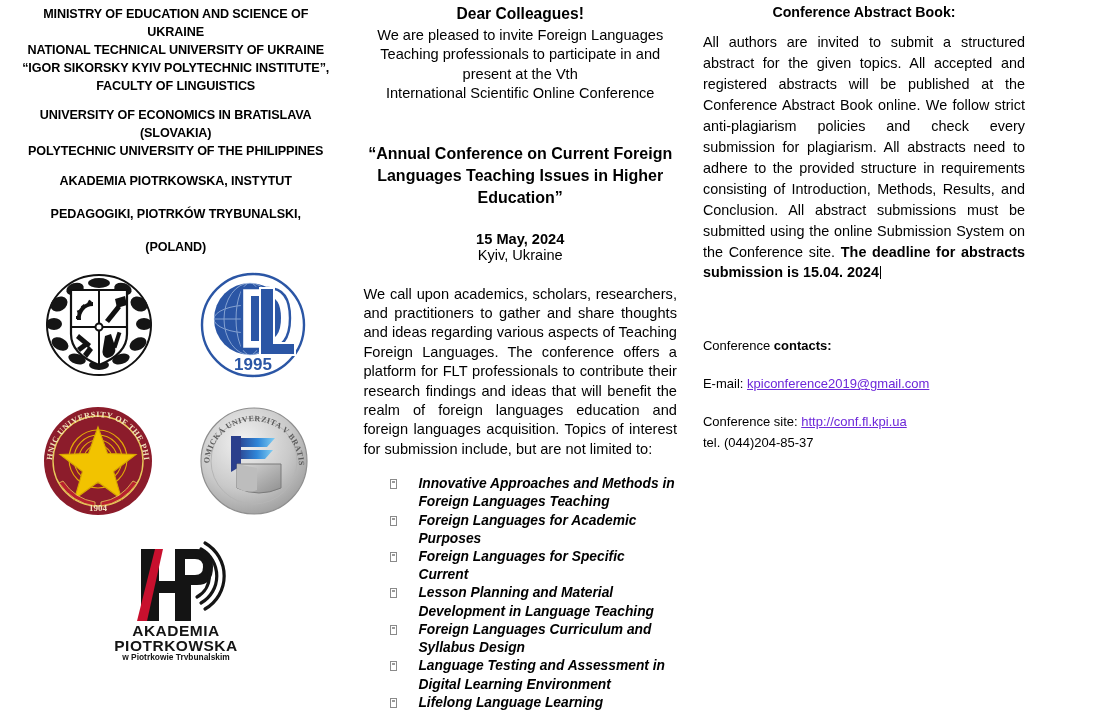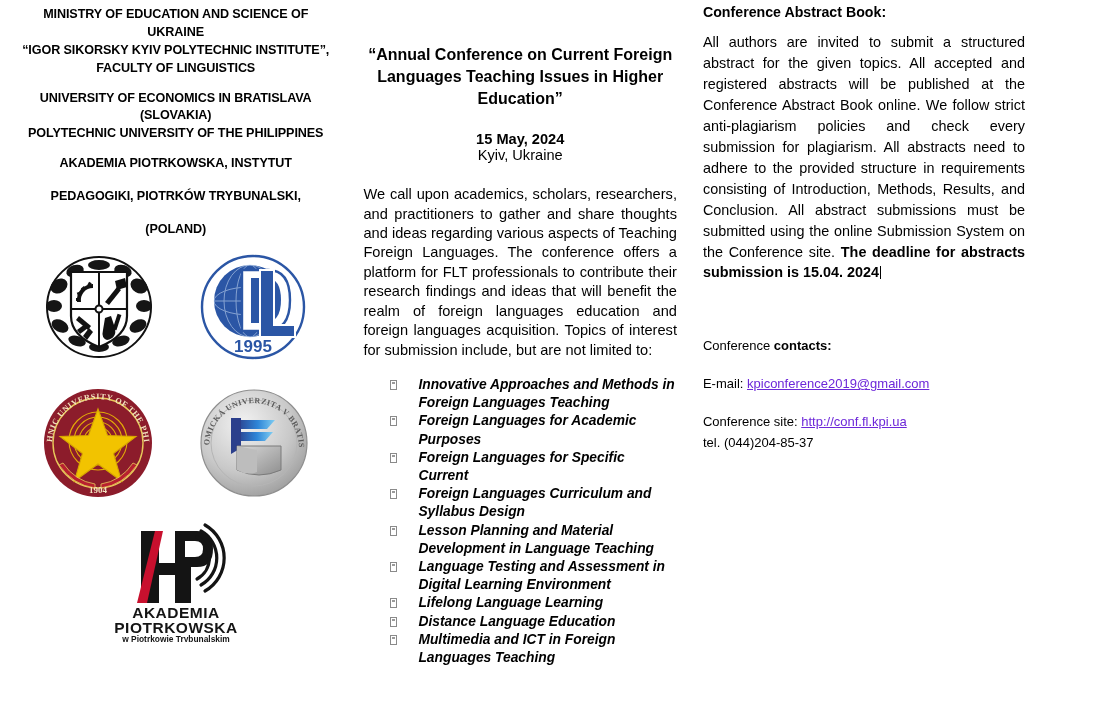--- a/index.html
+++ b/index.html
@@ -151,20 +151,21 @@
     width: 3px; height: 2px;
     background: #9a9a9a;
   }
   .topic-text { flex: 1 1 auto; }
 
   
   .abs-head {
     font-weight: bold;
     font-size: 14.2px;
     margin-bottom: 12px;
+    text-align: center;
   }
   .abs-para {
     font-size: 14.4px;
     line-height: 1.455;
     text-align: justify;
     text-justify: inter-word;
   }
   .abs-para b { font-weight: bold; }
   .caret {
     display: inline-block;
@@ -192,20 +193,21 @@
 </head>
 <body>
 
 <div class="page">
 
   <div class="col-left">
 
     <div class="org-block">
       <span class="org-line">MINISTRY OF EDUCATION AND SCIENCE OF</span>
       <span class="org-line">UKRAINE</span>
+      <span class="org-line">NATIONAL TECHNICAL UNIVERSITY OF UKRAINE</span>
       <span class="org-line">“IGOR SIKORSKY KYIV POLYTECHNIC INSTITUTE”,</span>
       <span class="org-line">FACULTY OF LINGUISTICS</span>
       <span class="org-gap"></span>
       <span class="org-line">UNIVERSITY OF ECONOMICS IN BRATISLAVA</span>
       <span class="org-line">(SLOVAKIA)</span>
       <span class="org-line">POLYTECHNIC UNIVERSITY OF THE PHILIPPINES</span>
       <span class="org-gap"></span>
       <span class="org-line">AKADEMIA PIOTRKOWSKA, INSTYTUT</span>
       <span class="org-line org-spaced">PEDAGOGIKI, PIOTRKÓW TRYBUNALSKI,</span>
       <span class="org-line org-spaced">(POLAND)</span>
@@ -389,20 +391,27 @@
             <text x="75" y="125" font-family="'Liberation Sans', sans-serif" font-size="8.4" font-weight="bold" fill="#141414" text-anchor="middle">w Piotrkowie Trybunalskim</text>
           </svg>
         </div>
       </div>
 
     </div>
   </div>
 
   <div class="col-mid">
 
+    <div class="mid-center">
+      <span class="dear">Dear Colleagues!</span>
+      <span class="invite-line">We are pleased to invite Foreign Languages</span>
+      <span class="invite-line">Teaching professionals to participate in and</span>
+      <span class="invite-line">present at the Vth</span>
+      <span class="invite-line">International Scientific Online Conference</span>
+    </div>
 
     <div class="conf-title">“Annual Conference on Current Foreign Languages Teaching Issues in Higher Education”</div>
 
     <div class="date-line">15 May, 2024</div>
     <div class="place-line">Kyiv, Ukraine</div>
 
     <div class="call-para">We call upon academics, scholars, researchers, and practitioners to gather and share thoughts and ideas regarding various aspects of Teaching Foreign Languages. The conference offers a platform for FLT professionals to contribute their research findings and ideas that will benefit the realm of foreign languages education and foreign languages acquisition. Topics of interest for submission include, but are not limited to:</div>
 
     <ul class="topic-list">
       <li class="topic-item">
@@ -412,25 +421,25 @@
       <li class="topic-item">
         <span class="tofu"></span>
         <span class="topic-text">Foreign Languages for Academic Purposes</span>
       </li>
       <li class="topic-item">
         <span class="tofu"></span>
         <span class="topic-text">Foreign Languages for Specific Current</span>
       </li>
       <li class="topic-item">
         <span class="tofu"></span>
+        <span class="topic-text">Lesson Planning and Material Development in Language Teaching</span>
+      </li>
+      <li class="topic-item">
+        <span class="tofu"></span>
         <span class="topic-text">Foreign Languages Curriculum and Syllabus Design</span>
-      </li>
-      <li class="topic-item">
-        <span class="tofu"></span>
-        <span class="topic-text">Lesson Planning and Material Development in Language Teaching</span>
       </li>
       <li class="topic-item">
         <span class="tofu"></span>
         <span class="topic-text">Language Testing and Assessment in Digital Learning Environment</span>
       </li>
       <li class="topic-item">
         <span class="tofu"></span>
         <span class="topic-text">Lifelong Language Learning</span>
       </li>
       <li class="topic-item">

